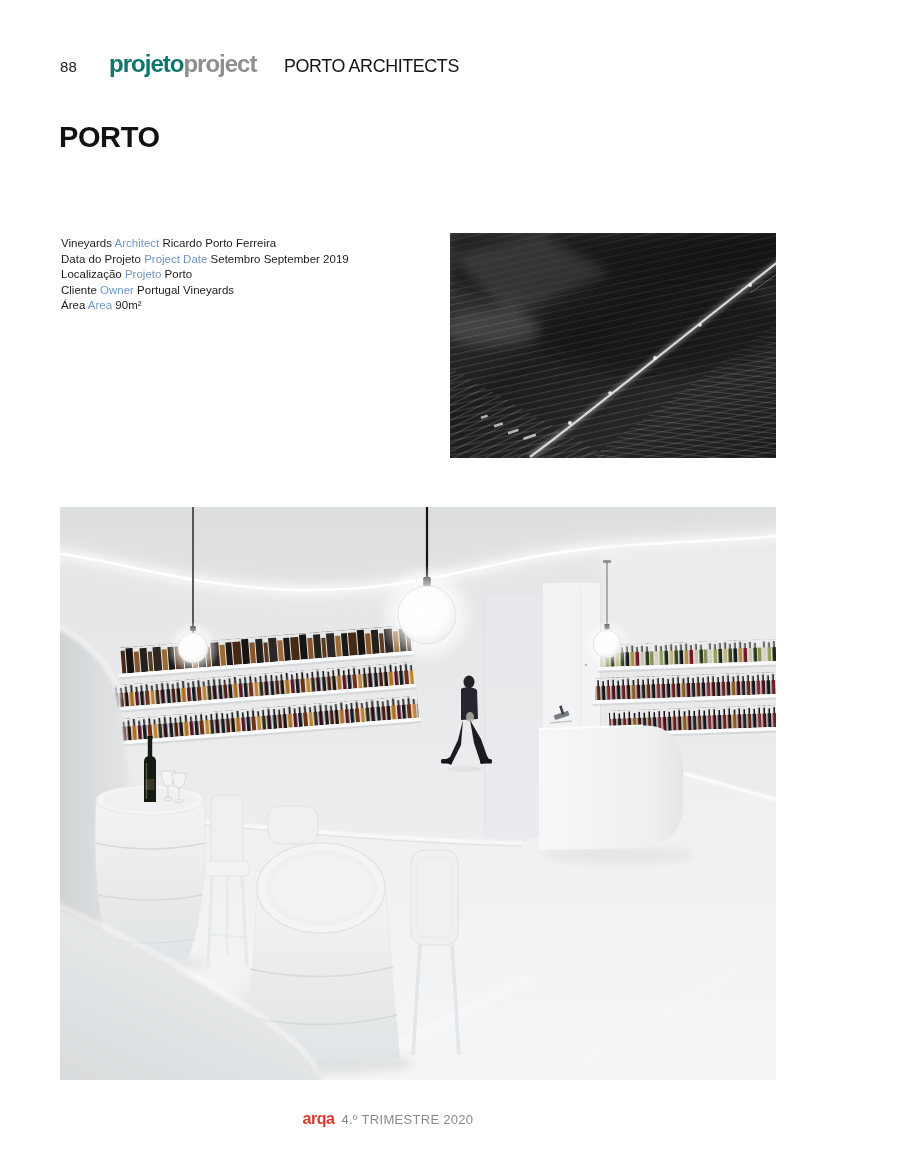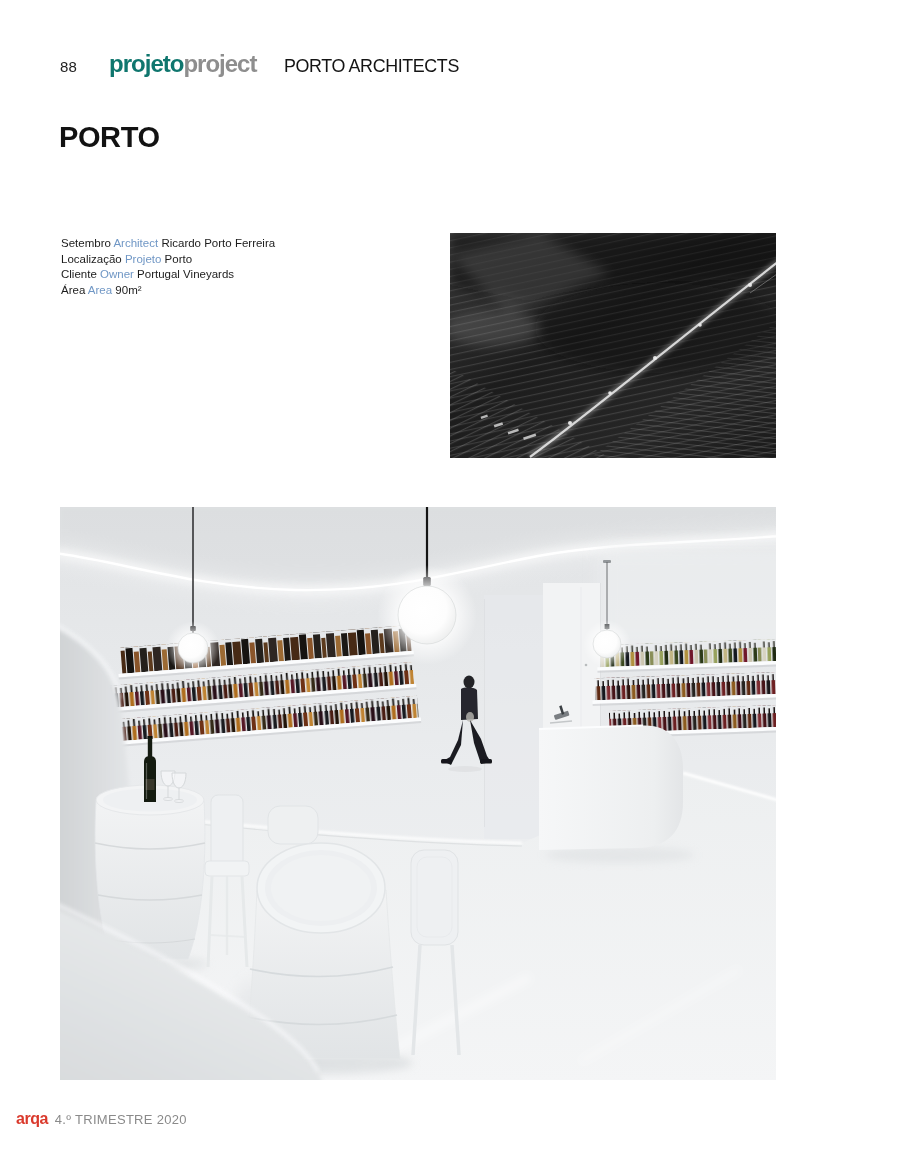--- a/index.html
+++ b/index.html
@@ -20,45 +20,50 @@
            letter-spacing:-0.4px; line-height:38px; color:#121212; }
   .title .blue { color:#41719f; }
   
   .details { position:absolute; left:61px; top:236px; font-size:11.5px; line-height:15.6px; color:#1c1c1c; }
   .detail-row .d-en { color:#7097c5; }
   
   .photo-vineyard { position:absolute; left:450px; top:233px; width:374px; height:225px; }
   .photo-interior { position:absolute; left:60px; top:507px; width:763px; height:573px; }
   .photo-vineyard svg, .photo-interior svg { display:block; width:100%; height:100%; }
   
-  .footer { position:absolute; top:1110px; left:16px; width:100%;
-            display:flex; justify-content:flex-start; align-items:baseline; gap:7px; }
+  .footer { position:absolute; top:1110px; left:0; width:100%;
+            display:flex; justify-content:center; align-items:baseline; gap:7px; }
   .logo { color:#da392c; font-weight:700; font-size:16px; letter-spacing:-0.5px; }
   .issue { font-size:13px; color:#8a8a8a; letter-spacing:0.3px; }
 </style>
 </head>
 <body>
 
 <div class="page">
 
   <div class="header">
     <span class="page-num">88</span>
     <span class="wordmark"><span class="wm-pt">projeto</span><span class="wm-en">project</span></span>
     <span class="studio">PORTO ARCHITECTS</span>
   </div>
 
   <div class="title">
     <div>PORTO</div>
   </div>
 
   <div class="details">
     <div class="detail-row">
-      <span class="d-pt">Setembro</span>
+      <span class="d-pt">Vineyards</span>
       <span class="d-en">Architect</span>
       <span class="d-val">Ricardo Porto Ferreira</span>
+    </div>
+    <div class="detail-row">
+      <span class="d-pt">Data do Projeto</span>
+      <span class="d-en">Project Date</span>
+      <span class="d-val">Setembro September 2019</span>
     </div>
     <div class="detail-row">
       <span class="d-pt">Localização</span>
       <span class="d-en">Projeto</span>
       <span class="d-val">Porto</span>
     </div>
     <div class="detail-row">
       <span class="d-pt">Cliente</span>
       <span class="d-en">Owner</span>
       <span class="d-val">Portugal Vineyards</span>

